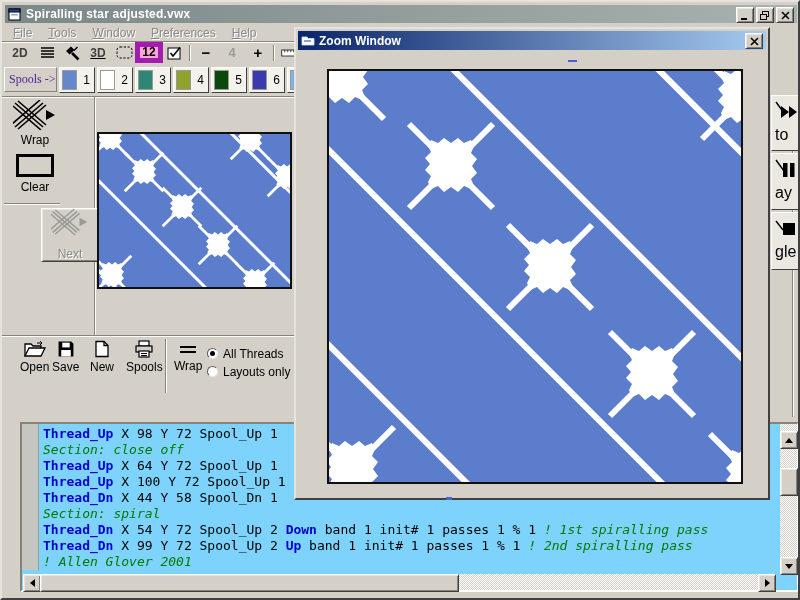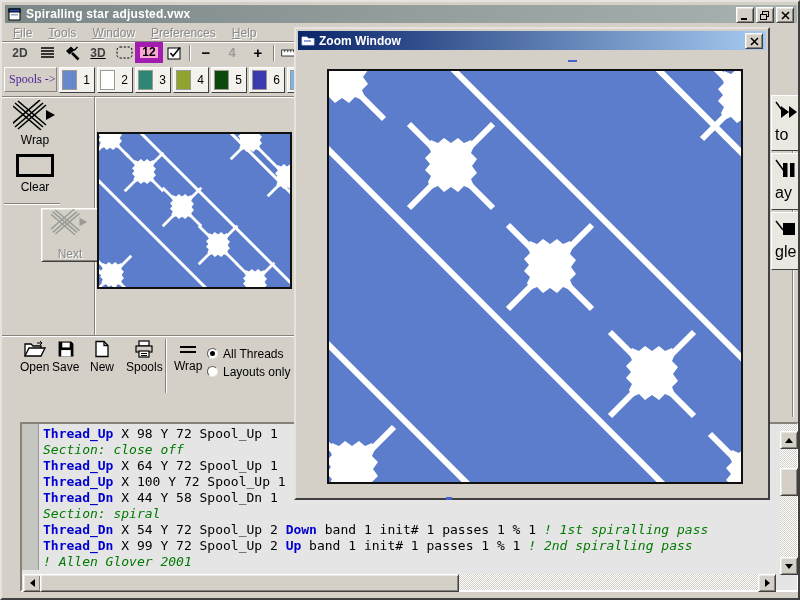--- a/index.html
+++ b/index.html
@@ -48,21 +48,21 @@
   .star{position:absolute;}
   
   .file-btn{position:absolute;display:flex;flex-direction:column;align-items:center;gap:2px;}
   .file-btn .tool-label{font-size:12px;}
   .radio-row{display:flex;align-items:center;gap:5px;height:15px;}
   .radio-circle{position:relative;width:11px;height:11px;border-radius:50%;background:#fff;box-sizing:border-box;
                 border:1px solid;border-color:#5a5a5a #e8e8e8 #e8e8e8 #5a5a5a;}
   .radio-dot{position:absolute;left:2px;top:2px;width:5px;height:5px;border-radius:50%;background:#000;}
   .radio-label{font-size:12px;color:#000;}
   
-  #console{left:18px;top:420px;width:779px;height:170px;background:#e5e5e5;
+  #console{left:18px;top:420px;width:779px;height:170px;background:#7dd3fc;
            border:2px solid;border-color:#87837b #fff #fff #87837b;box-sizing:border-box;}
   #console-gutter{position:absolute;left:0;top:0;width:16px;height:146px;background:#c6c6c0;border-right:1px solid #9a9a96;}
   #console-body{position:absolute;left:17px;top:2px;right:18px;height:144px;overflow:hidden;
                 font-family:"DejaVu Sans Mono",monospace;font-size:13px;line-height:16px;padding-left:4px;}
   .console-line{white-space:pre;}
   .seg-kw{color:#0000d0;font-weight:bold;}
   .seg-p{color:#000;}
   .seg-c{color:#007a00;font-style:italic;}
   .sb-track{background:repeating-conic-gradient(#ffffff 0% 25%, #d4d0c8 0% 50%) 0 0/2px 2px;}
   .sb-btn{position:absolute;display:flex;align-items:center;justify-content:center;}

